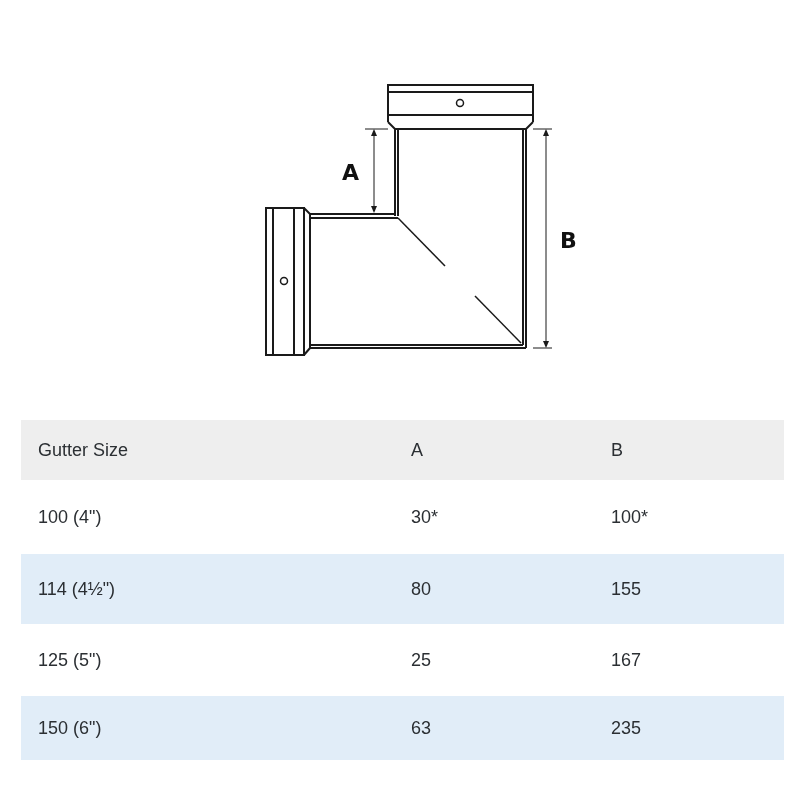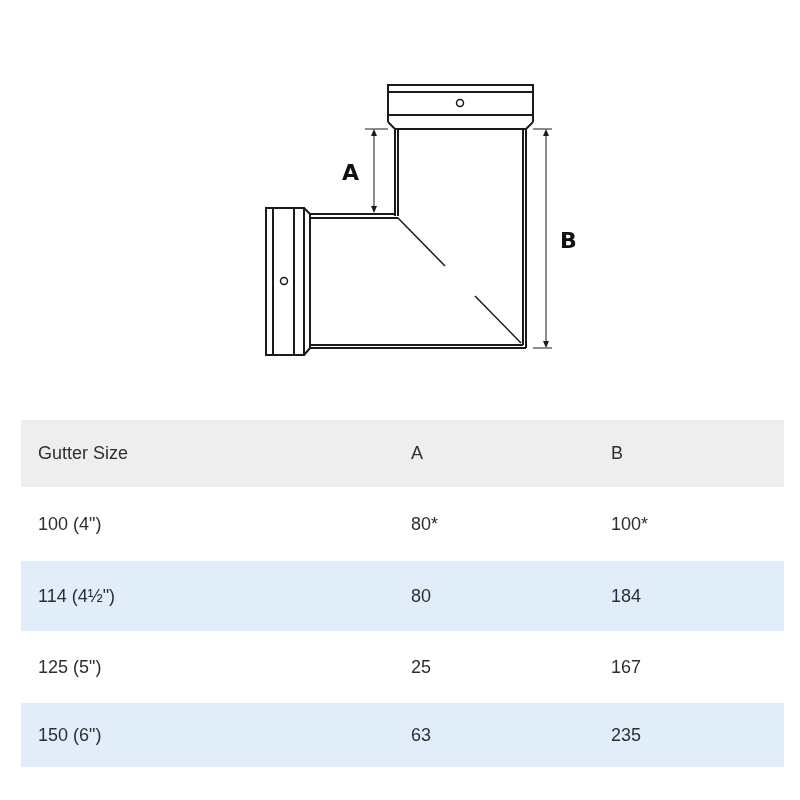--- a/index.html
+++ b/index.html
@@ -1,21 +1,21 @@
 <!DOCTYPE html>
 <html><head>
 <meta charset="utf-8">
 <style>
   html, body { margin: 0; padding: 0; background: #ffffff; }
   body { width: 800px; height: 800px; position: relative; overflow: hidden; font-family: "Liberation Sans", "DejaVu Sans", sans-serif; color: #2b2f33; }
   .diagram { position: absolute; left: 240px; top: 70px; width: 360px; height: 300px; }
   .dim-label { position: absolute; font-weight: bold; font-size: 22px; color: #111; font-family: "DejaVu Sans", sans-serif; }
   table.sizes { position: absolute; left: 21px; top: 420px; width: 763px; border-collapse: collapse; font-size: 18px; }
   table.sizes th, table.sizes td { text-align: left; padding: 0 0 0 17px; font-weight: normal; }
-  table.sizes th { background: #eeeeee; height: 67px; color: #2b2f33; }
+  table.sizes th { background: #eeeeee; height: 60px; color: #2b2f33; }
   table.sizes tr.r0 td { background: #ffffff; height: 74px; }
   table.sizes tr.r1 td { background: #e1edf8; height: 70px; }
   table.sizes tr.r2 td { background: #ffffff; height: 72px; }
   table.sizes tr.r3 td { background: #e1edf8; height: 64px; }
   .c0 { width: 356px; }
   .c1 { width: 183px; }
 </style>
 </head>
 <body>
 
@@ -74,27 +74,27 @@
   <thead>
     <tr>
       <th class="c0">Gutter Size</th>
       <th class="c1">A</th>
       <th>B</th>
     </tr>
   </thead>
   <tbody>
     <tr class="r0">
       <td>100 (4")</td>
-      <td>80*</td>
+      <td>30*</td>
       <td>100*</td>
     </tr>
     <tr class="r1">
       <td>114 (4½")</td>
       <td>80</td>
-      <td>184</td>
+      <td>155</td>
     </tr>
     <tr class="r2">
       <td>125 (5")</td>
       <td>25</td>
       <td>167</td>
     </tr>
     <tr class="r3">
       <td>150 (6")</td>
       <td>63</td>
       <td>235</td>

